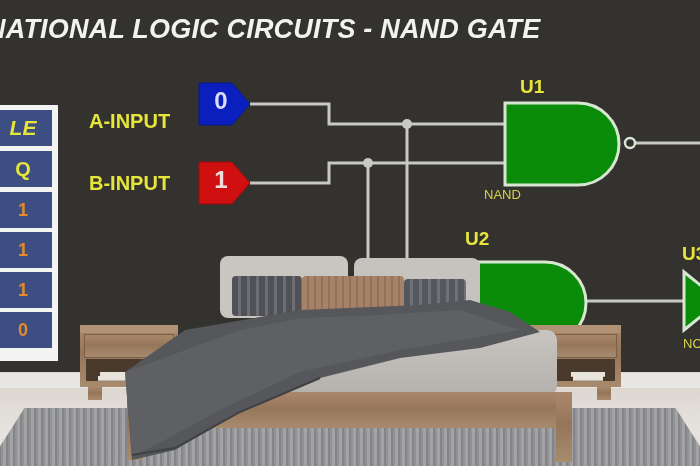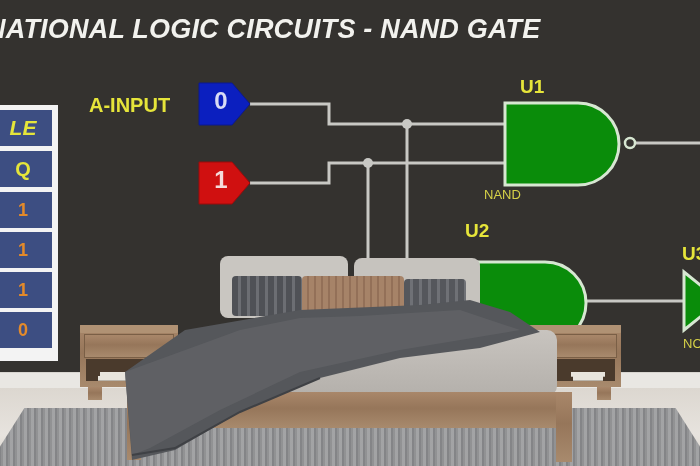--- a/index.html
+++ b/index.html
@@ -71,27 +71,28 @@
 
       <g>
         <path d="M478,262 L545,262 A41,41 0 0 1 545,344 L478,344 Z" fill="#0a8c0a" stroke="#d7e7d2" stroke-width="3"></path>
       </g>
 
       <g>
         <path d="M684,272 L720,301 L684,330 Z" fill="#0a8c0a" stroke="#d7e7d2" stroke-width="3"></path>
       </g>
     </svg>
 
-    <div class="label-yellow in-label" style="left:89px; top:94px">A-INPUT</div>
+    <div class="label-yellow in-label" style="left:89px; top:110px">A-INPUT</div>
+    <div class="label-yellow in-label" style="left:89px; top:172px">B-INPUT</div>
     <div style="position:absolute; left:207px; top:87px; width:28px; text-align:center; font-size:24px; font-weight:bold; color:#d8dcf5">0</div>
     <div style="position:absolute; left:207px; top:166px; width:28px; text-align:center; font-size:24px; font-weight:bold; color:#f5dada">1</div>
 
     <div class="label-yellow gate-ref" style="left:520px; top:76px">U1</div>
     <div class="label-yellow gate-type" style="left:484px; top:187px">NAND</div>
-    <div class="label-yellow gate-ref" style="left:465px; top:220px">U2</div>
+    <div class="label-yellow gate-ref" style="left:465px; top:228px">U2</div>
     <div class="label-yellow gate-ref" style="left:682px; top:243px">U3</div>
     <div class="label-yellow gate-type" style="left:683px; top:336px">NOT</div>
   </div>
 
   <div class="baseboard"></div>
   <div class="floor"></div>
   <div class="rug"></div>
 
   <div class="nightstand" style="left:80px; top:325px; width:98px; height:75px">
     <div class="wood" style="position:absolute; left:0; top:0; width:98px; height:62px"></div>

